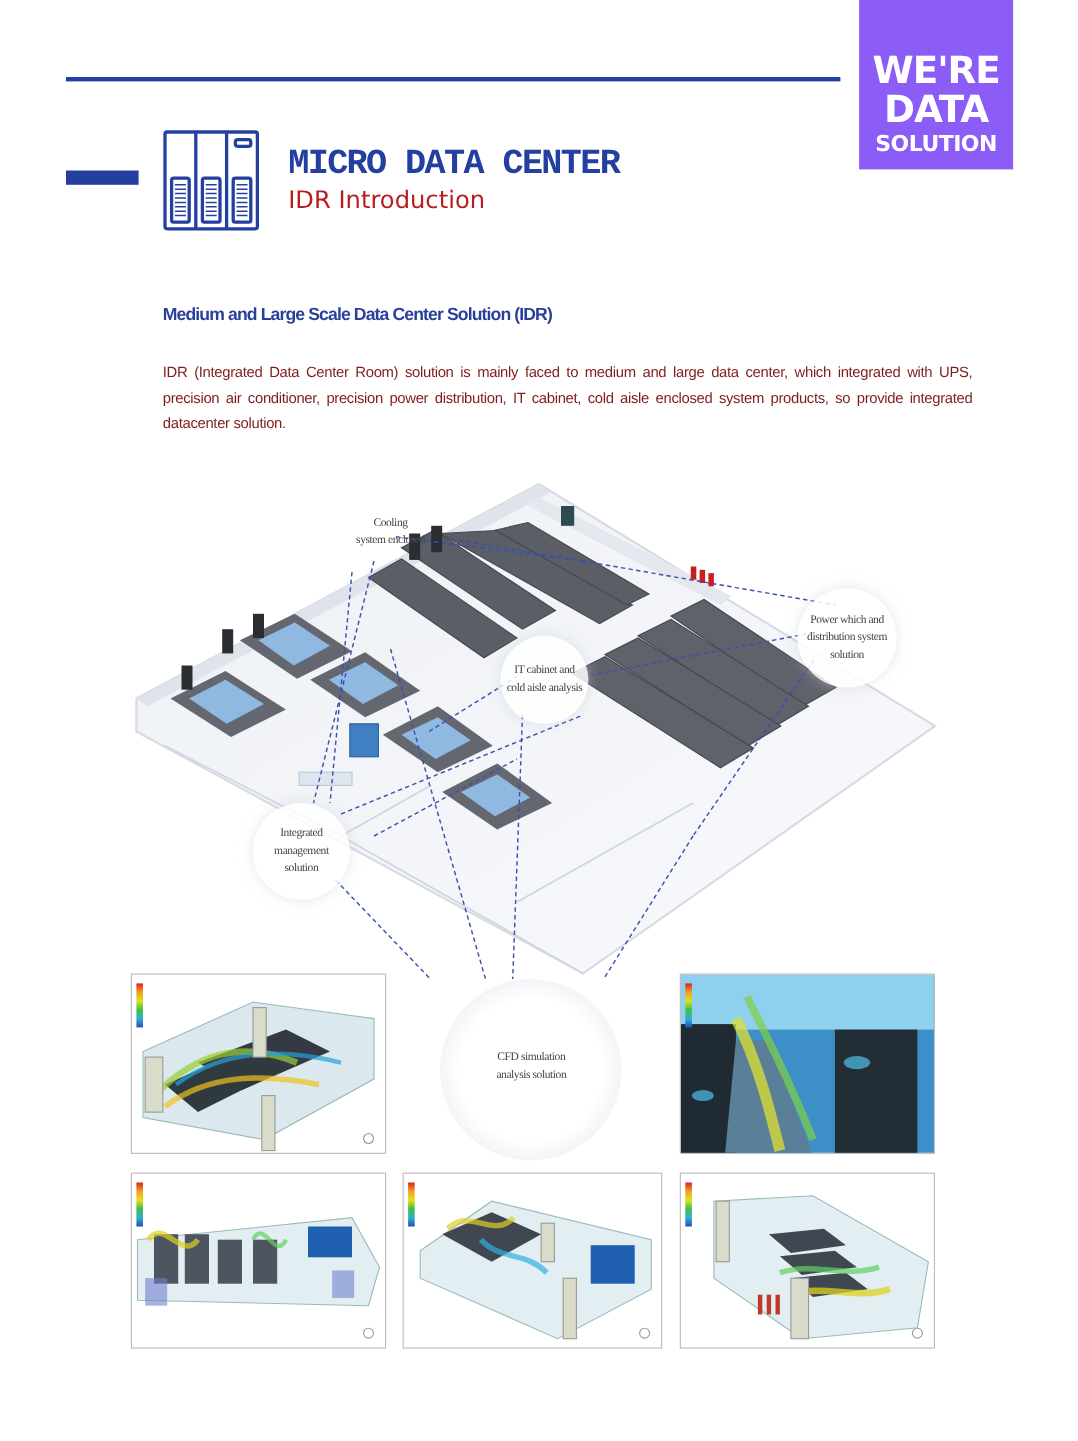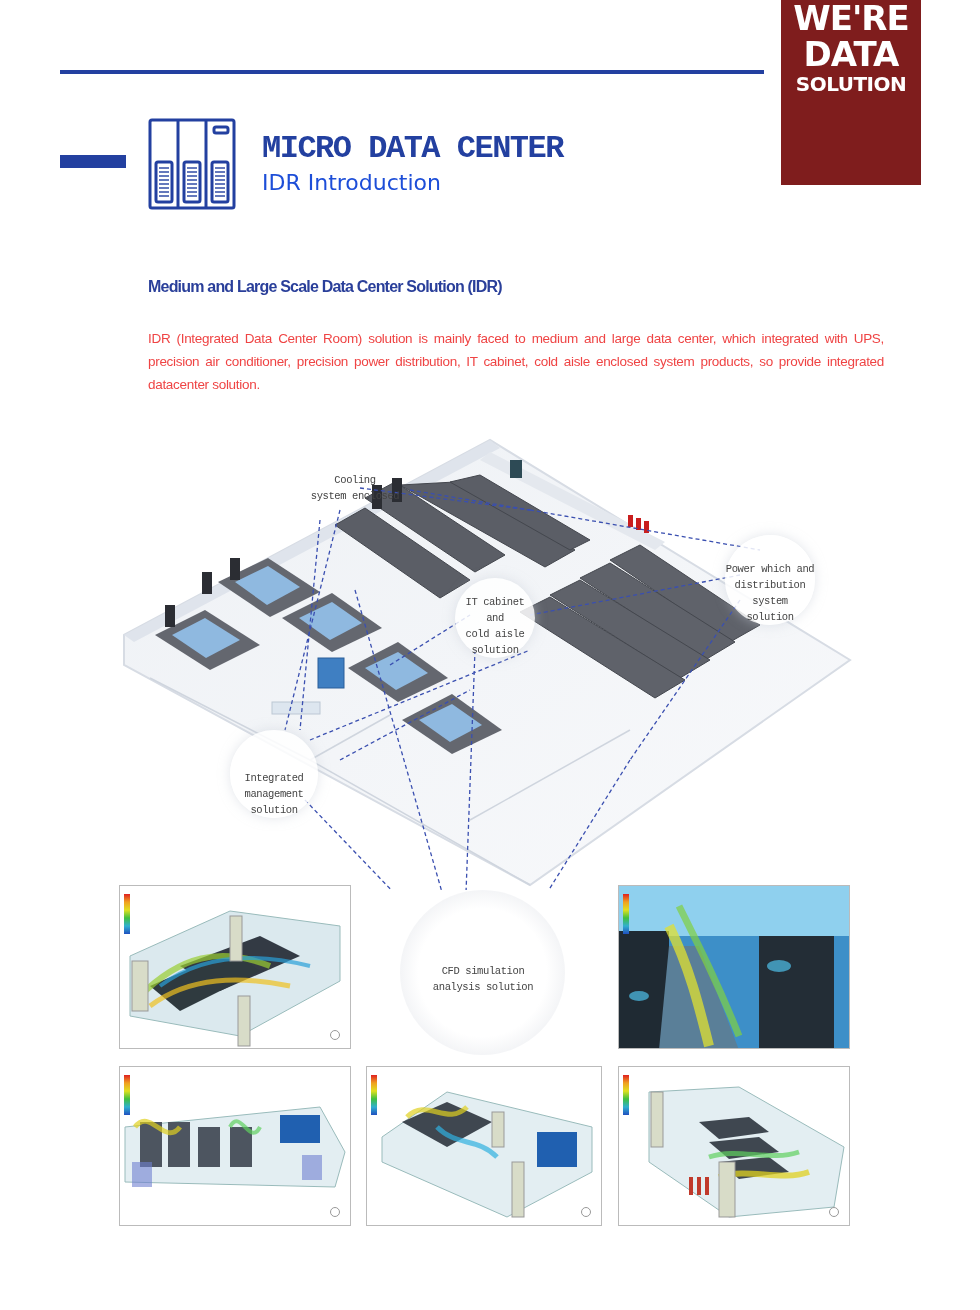--- a/index.html
+++ b/index.html
@@ -1,39 +1,39 @@
 <!DOCTYPE html>
 <html><head>
 <meta charset="utf-8">
 <style>
   * { box-sizing: border-box; margin: 0; padding: 0; }
   html, body { width: 980px; height: 1310px; background: #ffffff; overflow: hidden; }
   body { position: relative; font-family: "Liberation Sans", sans-serif; color: #333; }
 
   .top-rule { position: absolute; left: 60px; top: 70px; width: 704px; height: 4px; background: #2340a0; }
-  .red-badge { position: absolute; left: 781px; top: 0; width: 140px; height: 185px; background: #7f1d1d;
-    display: flex; flex-direction: column; align-items: center; padding-bottom: 12px; }
+  .red-badge { position: absolute; left: 781px; top: 0; width: 140px; height: 154px; background: #8b5cf6;
+    display: flex; flex-direction: column; align-items: center; justify-content: flex-end; padding-bottom: 12px; }
   .red-badge .l1, .red-badge .l2 { font-family: "DejaVu Sans", sans-serif; font-weight: bold; color: #fff; font-size: 34px; line-height: 36px; letter-spacing: -1px; }
   .red-badge .l3 { font-family: "DejaVu Sans", sans-serif; font-weight: bold; color: #fff; font-size: 20px; line-height: 24px; letter-spacing: -0.5px; }
 
   .left-bar { position: absolute; left: 60px; top: 155px; width: 66px; height: 13px; background: #2340a0; }
   .rack-icon { position: absolute; left: 148px; top: 118px; width: 88px; height: 92px; }
 
   .title-main { position: absolute; left: 262px; top: 130px; font-family: Liberation Mono, monospace; font-weight: bold;
     font-size: 32px; color: #2340a0; letter-spacing: -1.5px; }
-  .title-sub { position: absolute; left: 262px; top: 170px; font-family: "DejaVu Sans", sans-serif; font-size: 22px; color: #1d4ed8; }
+  .title-sub { position: absolute; left: 262px; top: 170px; font-family: "DejaVu Sans", sans-serif; font-size: 22px; color: #b91c1c; }
 
   .section-heading { position: absolute; left: 148px; top: 278px; font-family: "Liberation Sans", sans-serif;
     font-size: 16px; color: #2a3f9a; letter-spacing: -0.8px; }
   .intro { position: absolute; left: 148px; top: 327px; width: 736px; font-family: "Liberation Sans", sans-serif;
-    font-size: 13.5px; line-height: 23px; color: #ef4444; text-align: justify; letter-spacing: -0.3px; }
+    font-size: 13.5px; line-height: 23px; color: #7f1d1d; text-align: justify; letter-spacing: -0.3px; }
 
   .diagram { position: absolute; left: 110px; top: 430px; width: 760px; height: 460px; }
-  .callout { position: absolute; display: flex; align-items: flex-end; justify-content: center; text-align: center;
-    font-family: Liberation Mono, monospace; font-size: 10.5px; line-height: 16px; color: #444; letter-spacing: -0.4px; }
+  .callout { position: absolute; display: flex; align-items: center; justify-content: center; text-align: center;
+    font-family: Liberation Serif, serif; font-size: 10.5px; line-height: 16px; color: #444; letter-spacing: -0.4px; }
   .callout.bubble { border-radius: 50%; background: rgba(255,255,255,0.85); box-shadow: 0 0 12px rgba(200,205,215,0.5); }
 
   .cfd-halo { position: absolute; left: 400px; top: 890px; width: 165px; height: 165px; border-radius: 50%;
     background: radial-gradient(circle, #fff 55%, #f4f5f7 70%, rgba(255,255,255,0) 100%); }
   .cfd-label { position: absolute; left: 415px; top: 945px; width: 136px; }
 
   .thumb { position: absolute; border: 1px solid #bbb; background: #fff; overflow: hidden; }
   .thumb svg { display: block; }
   .legend { position: absolute; left: 4px; top: 8px; width: 6px; height: 40px;
     background: linear-gradient(#e02020, #f0a020, #e0e020, #40c040, #30b0d0, #2050c0); }
@@ -182,21 +182,21 @@
 
   <div class="callout" style="left:195px; top:34px; width:100px; height:40px;">
     <div>
         <div>Cooling</div>
         <div>system enclosed</div>
       </div>
   </div>
   <div class="callout bubble" style="left:345px; top:148px; width:80px; height:80px;">
     <div>
         <div>IT cabinet and</div>
-        <div>cold aisle solution</div>
+        <div>cold aisle analysis</div>
       </div>
   </div>
   <div class="callout bubble" style="left:615px; top:105px; width:90px; height:90px;">
     <div>
         <div>Power which and</div>
         <div>distribution system</div>
         <div>solution</div>
       </div>
   </div>
   <div class="callout bubble" style="left:120px; top:300px; width:88px; height:88px;">

